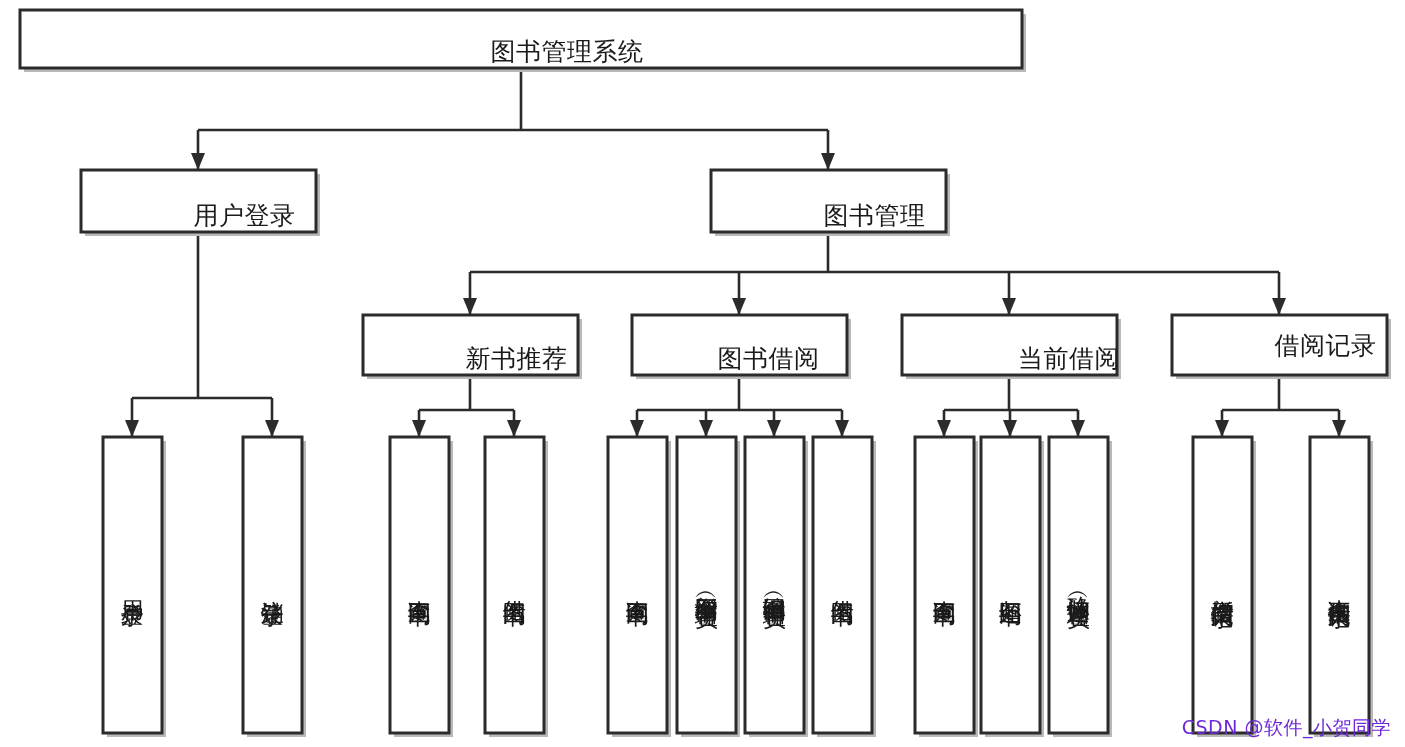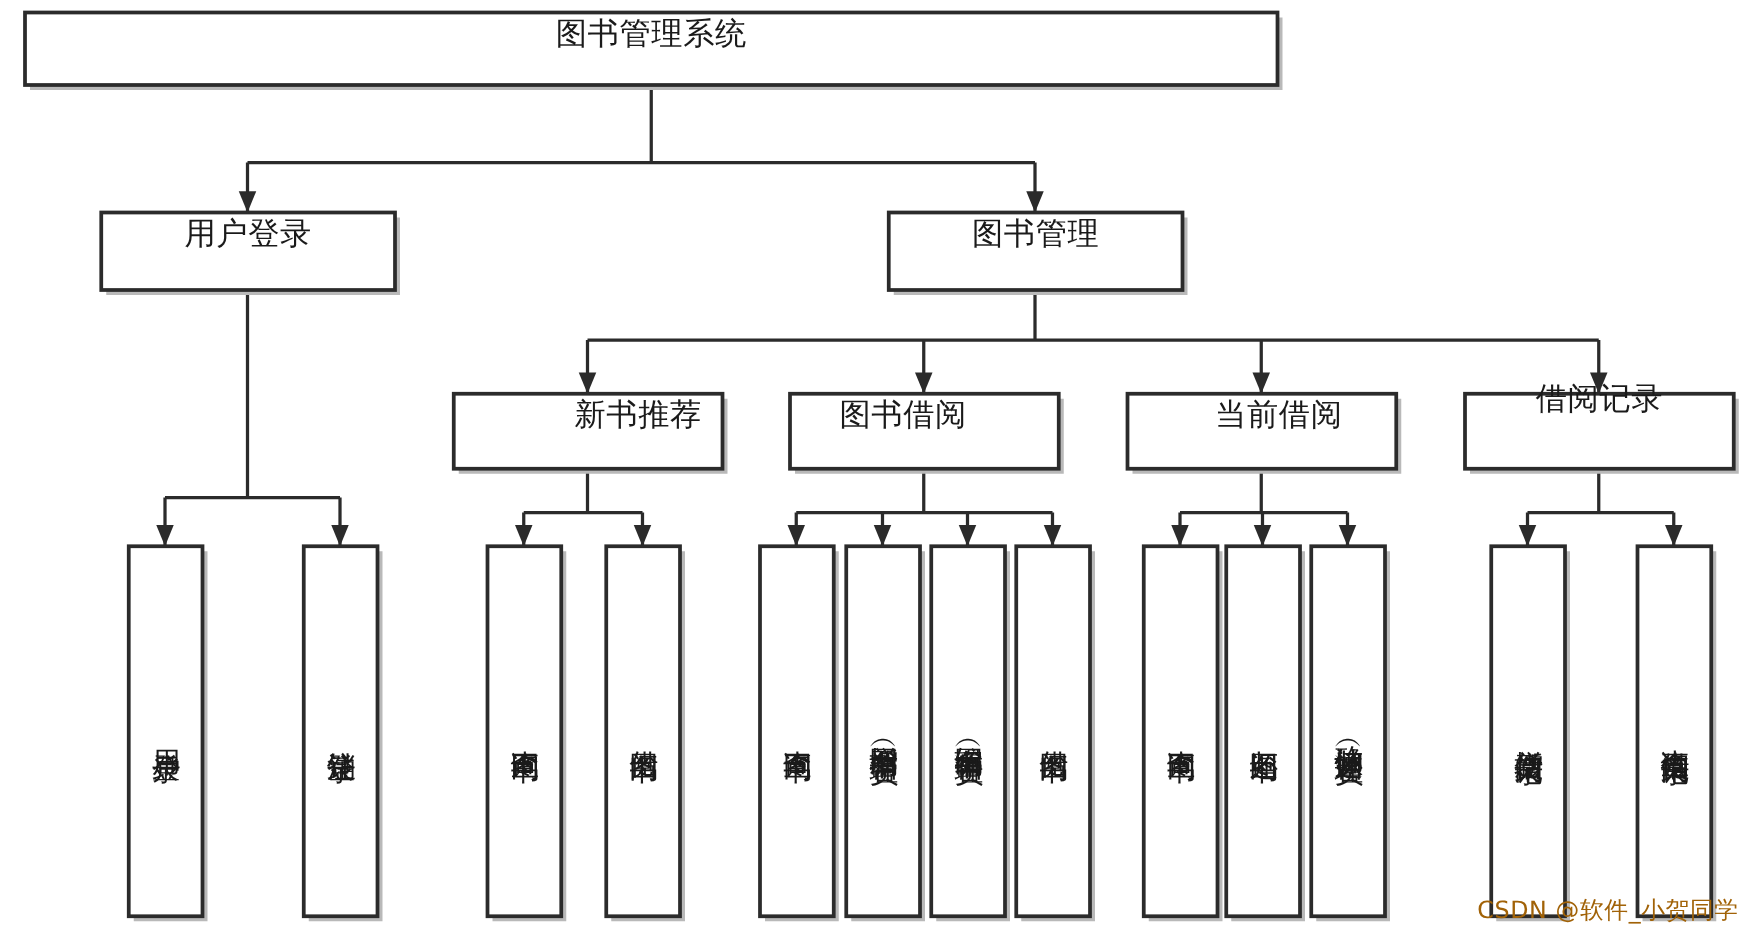--- a/index.html
+++ b/index.html
@@ -56,38 +56,39 @@
     font-size: 23px;
     line-height: 1.06;
     color: #1a1a1a;
     letter-spacing: 1.5px;
     white-space: nowrap;
     text-align: center;
   }
   .htext-wrap {
     position: absolute;
     display: flex;
-    align-items: flex-start;
+    align-items: flex-end;
     justify-content: center;
     pointer-events: none;
+    padding-left: 46px;
   }
   .htext {
     font-family: "DejaVu Sans", "Liberation Sans", sans-serif;
     font-size: 25px;
     color: #1a1a1a;
     white-space: nowrap;
     letter-spacing: 0.5px;
   }
   #watermark {
     position: absolute;
     right: 14px;
     bottom: 6px;
     font-family: "DejaVu Sans", "Liberation Sans", sans-serif;
     font-size: 19px;
-    color: #a16207;
+    color: #6d28d9;
     white-space: nowrap;
     letter-spacing: 0.5px;
   }
 </style>
 </head>
 <body>
 
 <div id="diagram-root">
   <svg class="canvas" id="svg-canvas" viewBox="0 0 1405 747">
       <path d="M 521 68 L 521 130" class="connector"></path>
@@ -186,21 +187,21 @@
   <div id="text-layer">
       <div class="htext-wrap" style="left: 20px; top: 10px; width: 1002px; height: 58px;">
         <div class="htext">图书管理系统</div>
       </div>
       <div class="htext-wrap" style="left: 81px; top: 170px; width: 235px; height: 62px;">
         <div class="htext">用户登录</div>
       </div>
       <div class="htext-wrap" style="left: 711px; top: 170px; width: 235px; height: 62px; border-radius: 29px;">
         <div class="htext">图书管理</div>
       </div>
-      <div class="htext-wrap" style="left: 363px; top: 315px; width: 215px; height: 60px; margin-left: 40px;">
+      <div class="htext-wrap" style="left: 363px; top: 315px; width: 215px; height: 60px;">
         <div class="htext">新书推荐</div>
       </div>
       <div class="htext-wrap" style="left: 632px; top: 315px; width: 181px; height: 60px;">
         <div class="htext">图书借阅</div>
       </div>
       <div class="htext-wrap" style="left: 902px; top: 315px; width: 242px; height: 60px;">
         <div class="htext">当前借阅</div>
       </div>
       <div class="htext-wrap" style="left: 1172px; top: 302px; width: 215px; height: 60px;">
         <div class="htext">借阅记录</div>

